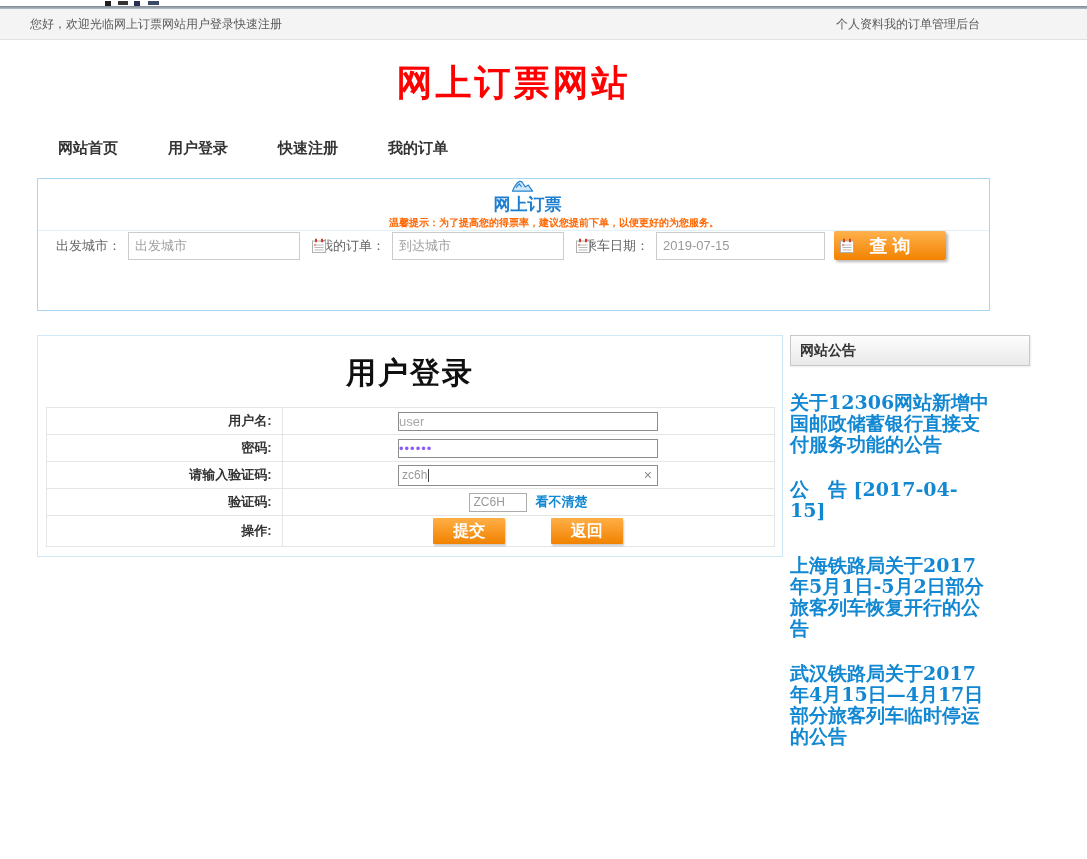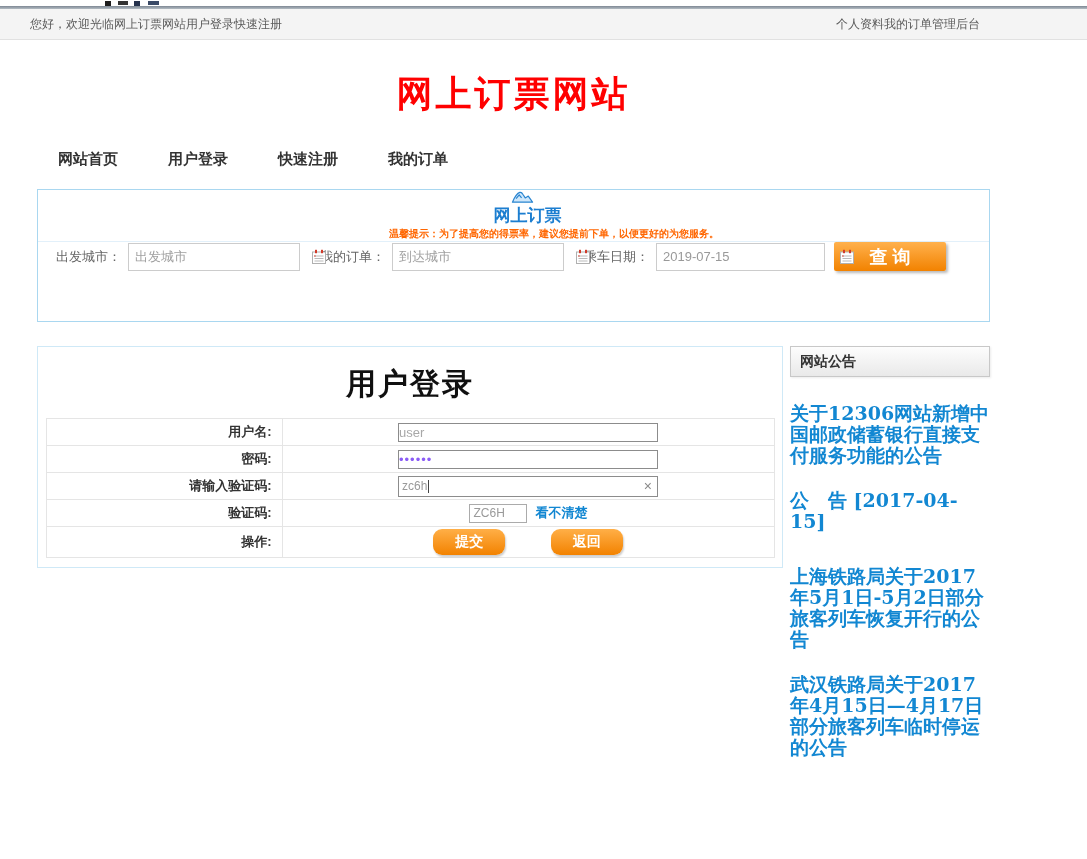--- a/index.html
+++ b/index.html
@@ -17,21 +17,21 @@
   .topbar { height:30px; background:#f4f4f4; border-bottom:1px solid #e1e1e1;
             font-size:12px; color:#5a5a5a; }
   .topbar-inner { margin-left:30px; width:950px; height:100%;
                   display:flex; align-items:center; justify-content:space-between; }
   .tb-group { display:flex; }
   .tb-link { cursor:pointer; }
 
   .page { width:953px; margin-left:37px; }
 
   
-  .site-title { margin-top:30px; text-align:center;
+  .site-title { margin-top:19px; text-align:center;
     font-family:"DejaVu Serif","Liberation Serif",serif;
     font-size:36px; font-weight:bold; color:#ff0000; letter-spacing:3px; }
 
   
   .nav { margin-top:31px; padding-left:21px; display:flex; gap:50px;
          font-size:15px; font-weight:bold; color:#333; }
   .nav-item { cursor:pointer; }
 
   
   .search-panel { margin-top:20px; border:1px solid #a9d7f0; height:131px; background:#fff; }
@@ -78,26 +78,26 @@
   .caret { width:1px; height:13px; background:#444; margin-left:1px; }
   .clear-x { margin-left:auto; padding-right:5px; color:#8a8a8a; font-size:14px;
              cursor:pointer; line-height:1; }
   .cap-group { display:inline-flex; align-items:center; gap:9px; }
   .cap-box { display:inline-block; width:52px; height:17px; border:1px solid #ababab;
              color:#9a9a9a; font-size:12px; line-height:17px; text-align:left;
              padding-left:4px; }
   .cap-refresh { color:#1287d2; font-weight:bold; font-size:13px; cursor:pointer; }
   .btn-sm { display:inline-block; width:72px; height:26px; border:none; cursor:pointer;
     background:linear-gradient(#ffaf47,#f28200); color:#fff; font-weight:bold;
-    font-size:14px; border-radius:9px; margin:0 21px; box-shadow:1px 2px 2px rgba(0,0,0,0.2);
+    font-size:16px; border-radius:1px; margin:0 21px; box-shadow:1px 2px 2px rgba(0,0,0,0.2);
     font-family:"Liberation Sans","DejaVu Sans",sans-serif; }
 
   
   .sidebar { width:200px; margin-left:7px; }
-  .sb-header { box-sizing:border-box; width:200px; height:31px; border:1px solid #c8c8c8;
+  .sb-header { box-sizing:border-box; width:240px; height:31px; border:1px solid #c8c8c8;
     background:linear-gradient(#fdfdfd,#e9e9e9); font-size:14px; font-weight:bold;
     color:#333; line-height:29px; padding-left:9px; box-shadow:1px 1px 2px rgba(0,0,0,0.08); }
   .sb-list { margin-top:26px; font-family:"DejaVu Serif","Liberation Serif",serif;
              font-size:19px; font-weight:bold; color:#1287d2; line-height:21px; }
   .sb-item { cursor:pointer; margin-bottom:24px; }
   .sb-item.n2 { margin-bottom:34px; }
 </style>
 </head>
 <body>
 

